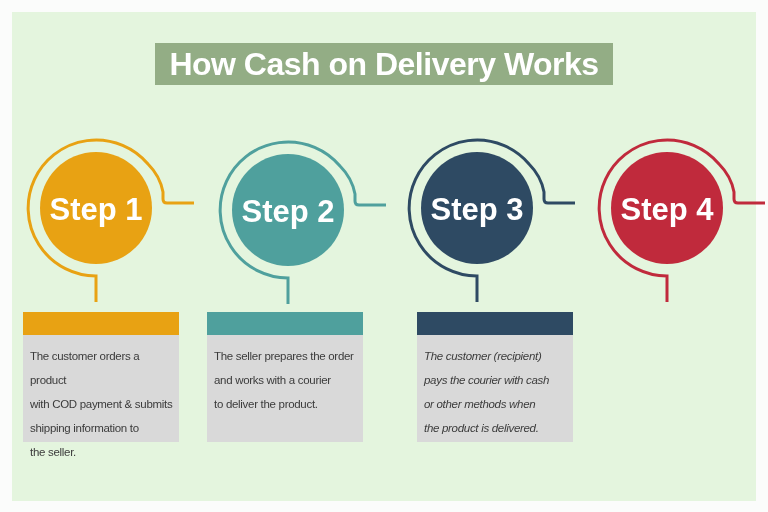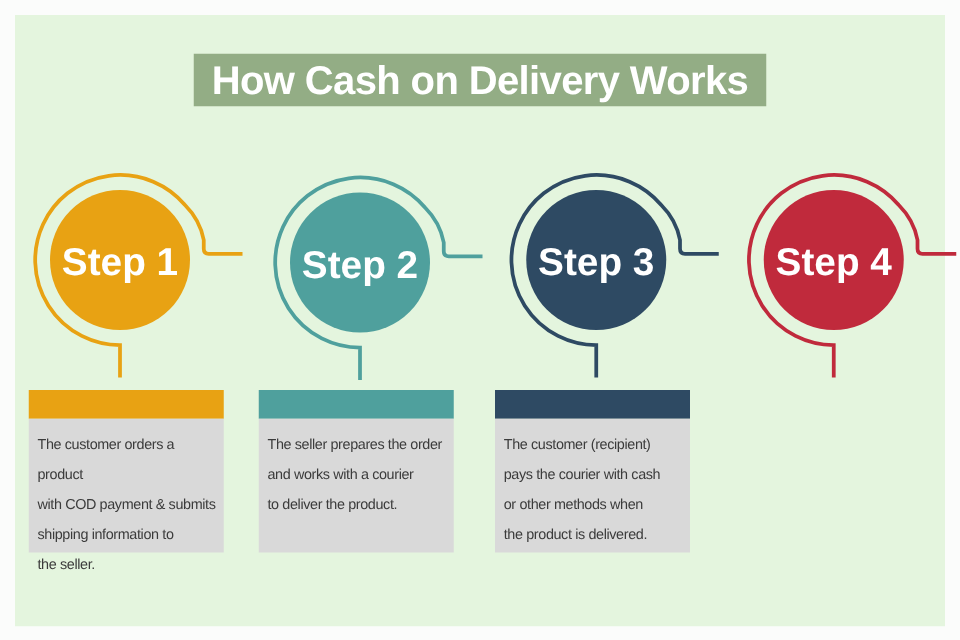--- a/index.html
+++ b/index.html
@@ -61,21 +61,21 @@
     height: 98px;
     padding: 9px 4px 0 7px;
     color: #3b3b3b;
     font-size: 11.5px;
     line-height: 24px;
     letter-spacing: -0.3px;
     white-space: pre-line;
   }
   .card-1 { left: 11px; }
   .card-2 { left: 195px; }
-  .card-3 { left: 384px; }
+  .card-3 { left: 405px; font-style: italic; }
   .card-4 { left: 578px; }
 </style>
 </head>
 <body>
 
 <div class="canvas">
 
   <div class="title-row">
     <div class="title-bar">How Cash on Delivery Works</div>
   </div>

